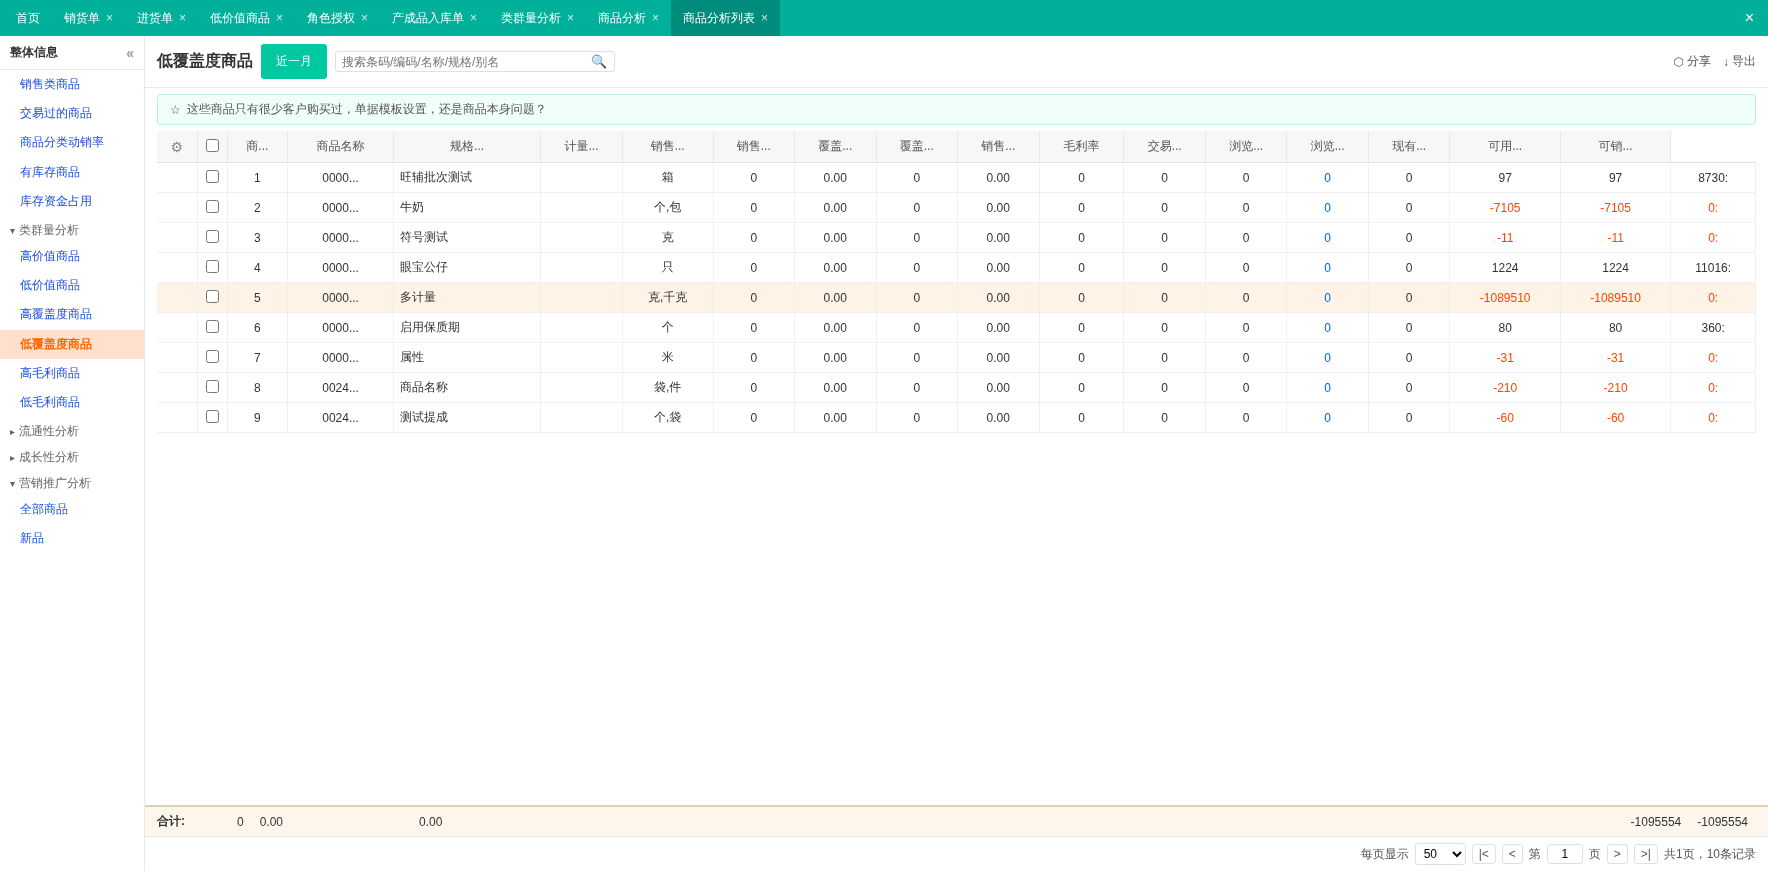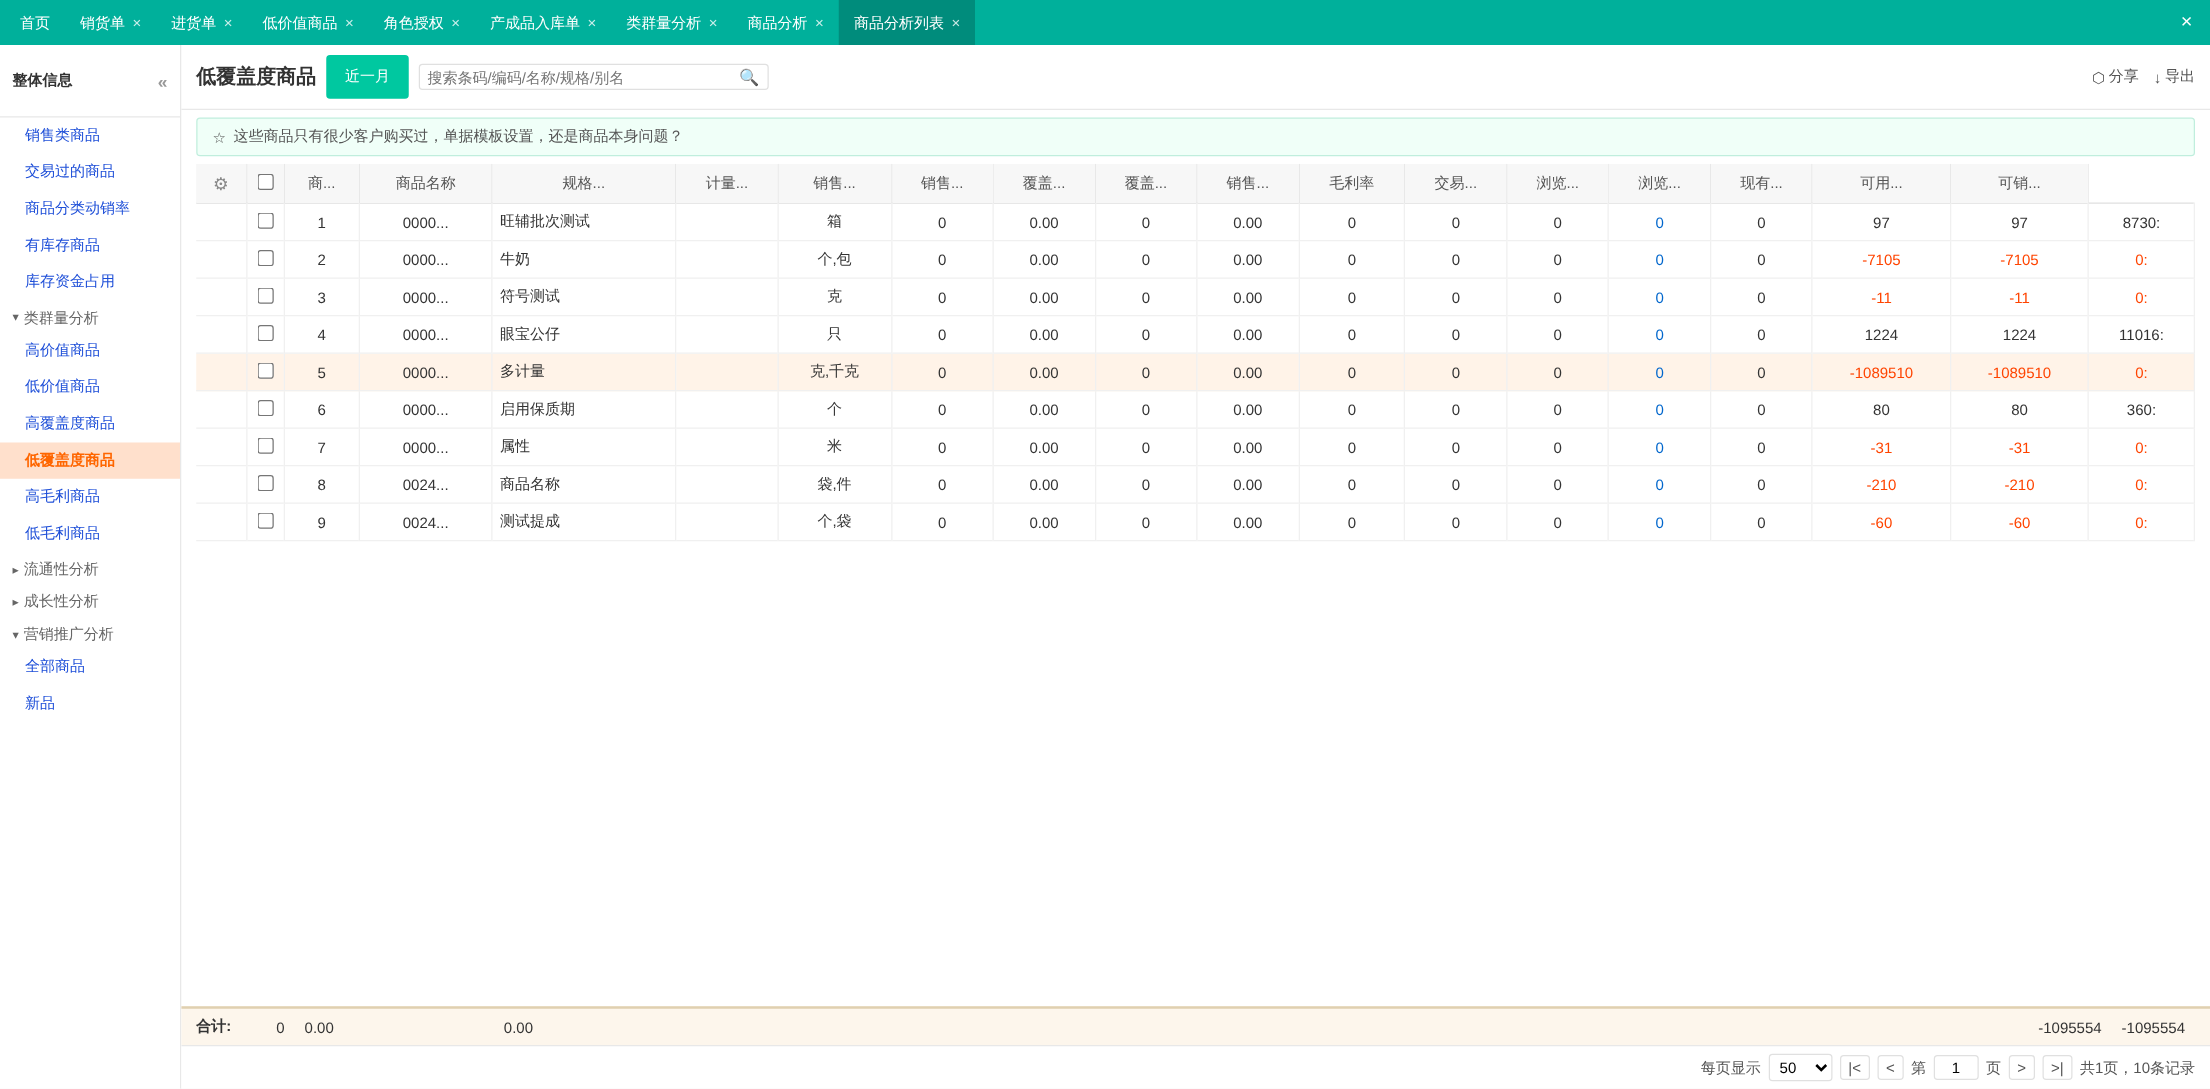--- a/index.html
+++ b/index.html
@@ -46,21 +46,21 @@
       width: 145px;
       min-width: 145px;
       background: #fff;
       border-right: 1px solid #e8e8e8;
       overflow-y: auto;
     }
     .sidebar-header {
       display: flex;
       align-items: center;
       justify-content: space-between;
-      padding: 20px 10px;
+      padding: 8px 10px;
       font-size: 13px;
       font-weight: bold;
       color: #333;
       border-bottom: 1px solid #e8e8e8;
     }
     .sidebar-header .collapse-icon {
       cursor: pointer;
       color: #999;
       font-size: 14px;
     }
@@ -208,21 +208,21 @@
 
     
     .table-footer {
       background: #fdf6ec;
       border-top: 2px solid #e0d0b0;
       padding: 6px 12px;
       display: flex;
       align-items: center;
       font-size: 12px;
       color: #333;
-      gap: 8px;
+      gap: 24px;
     }
     .footer-label { font-weight: bold; margin-right: 20px; }
     .footer-values {
       display: flex;
       align-items: center;
       gap: 0;
       flex: 1;
     }
     .footer-cell {
       text-align: center;

